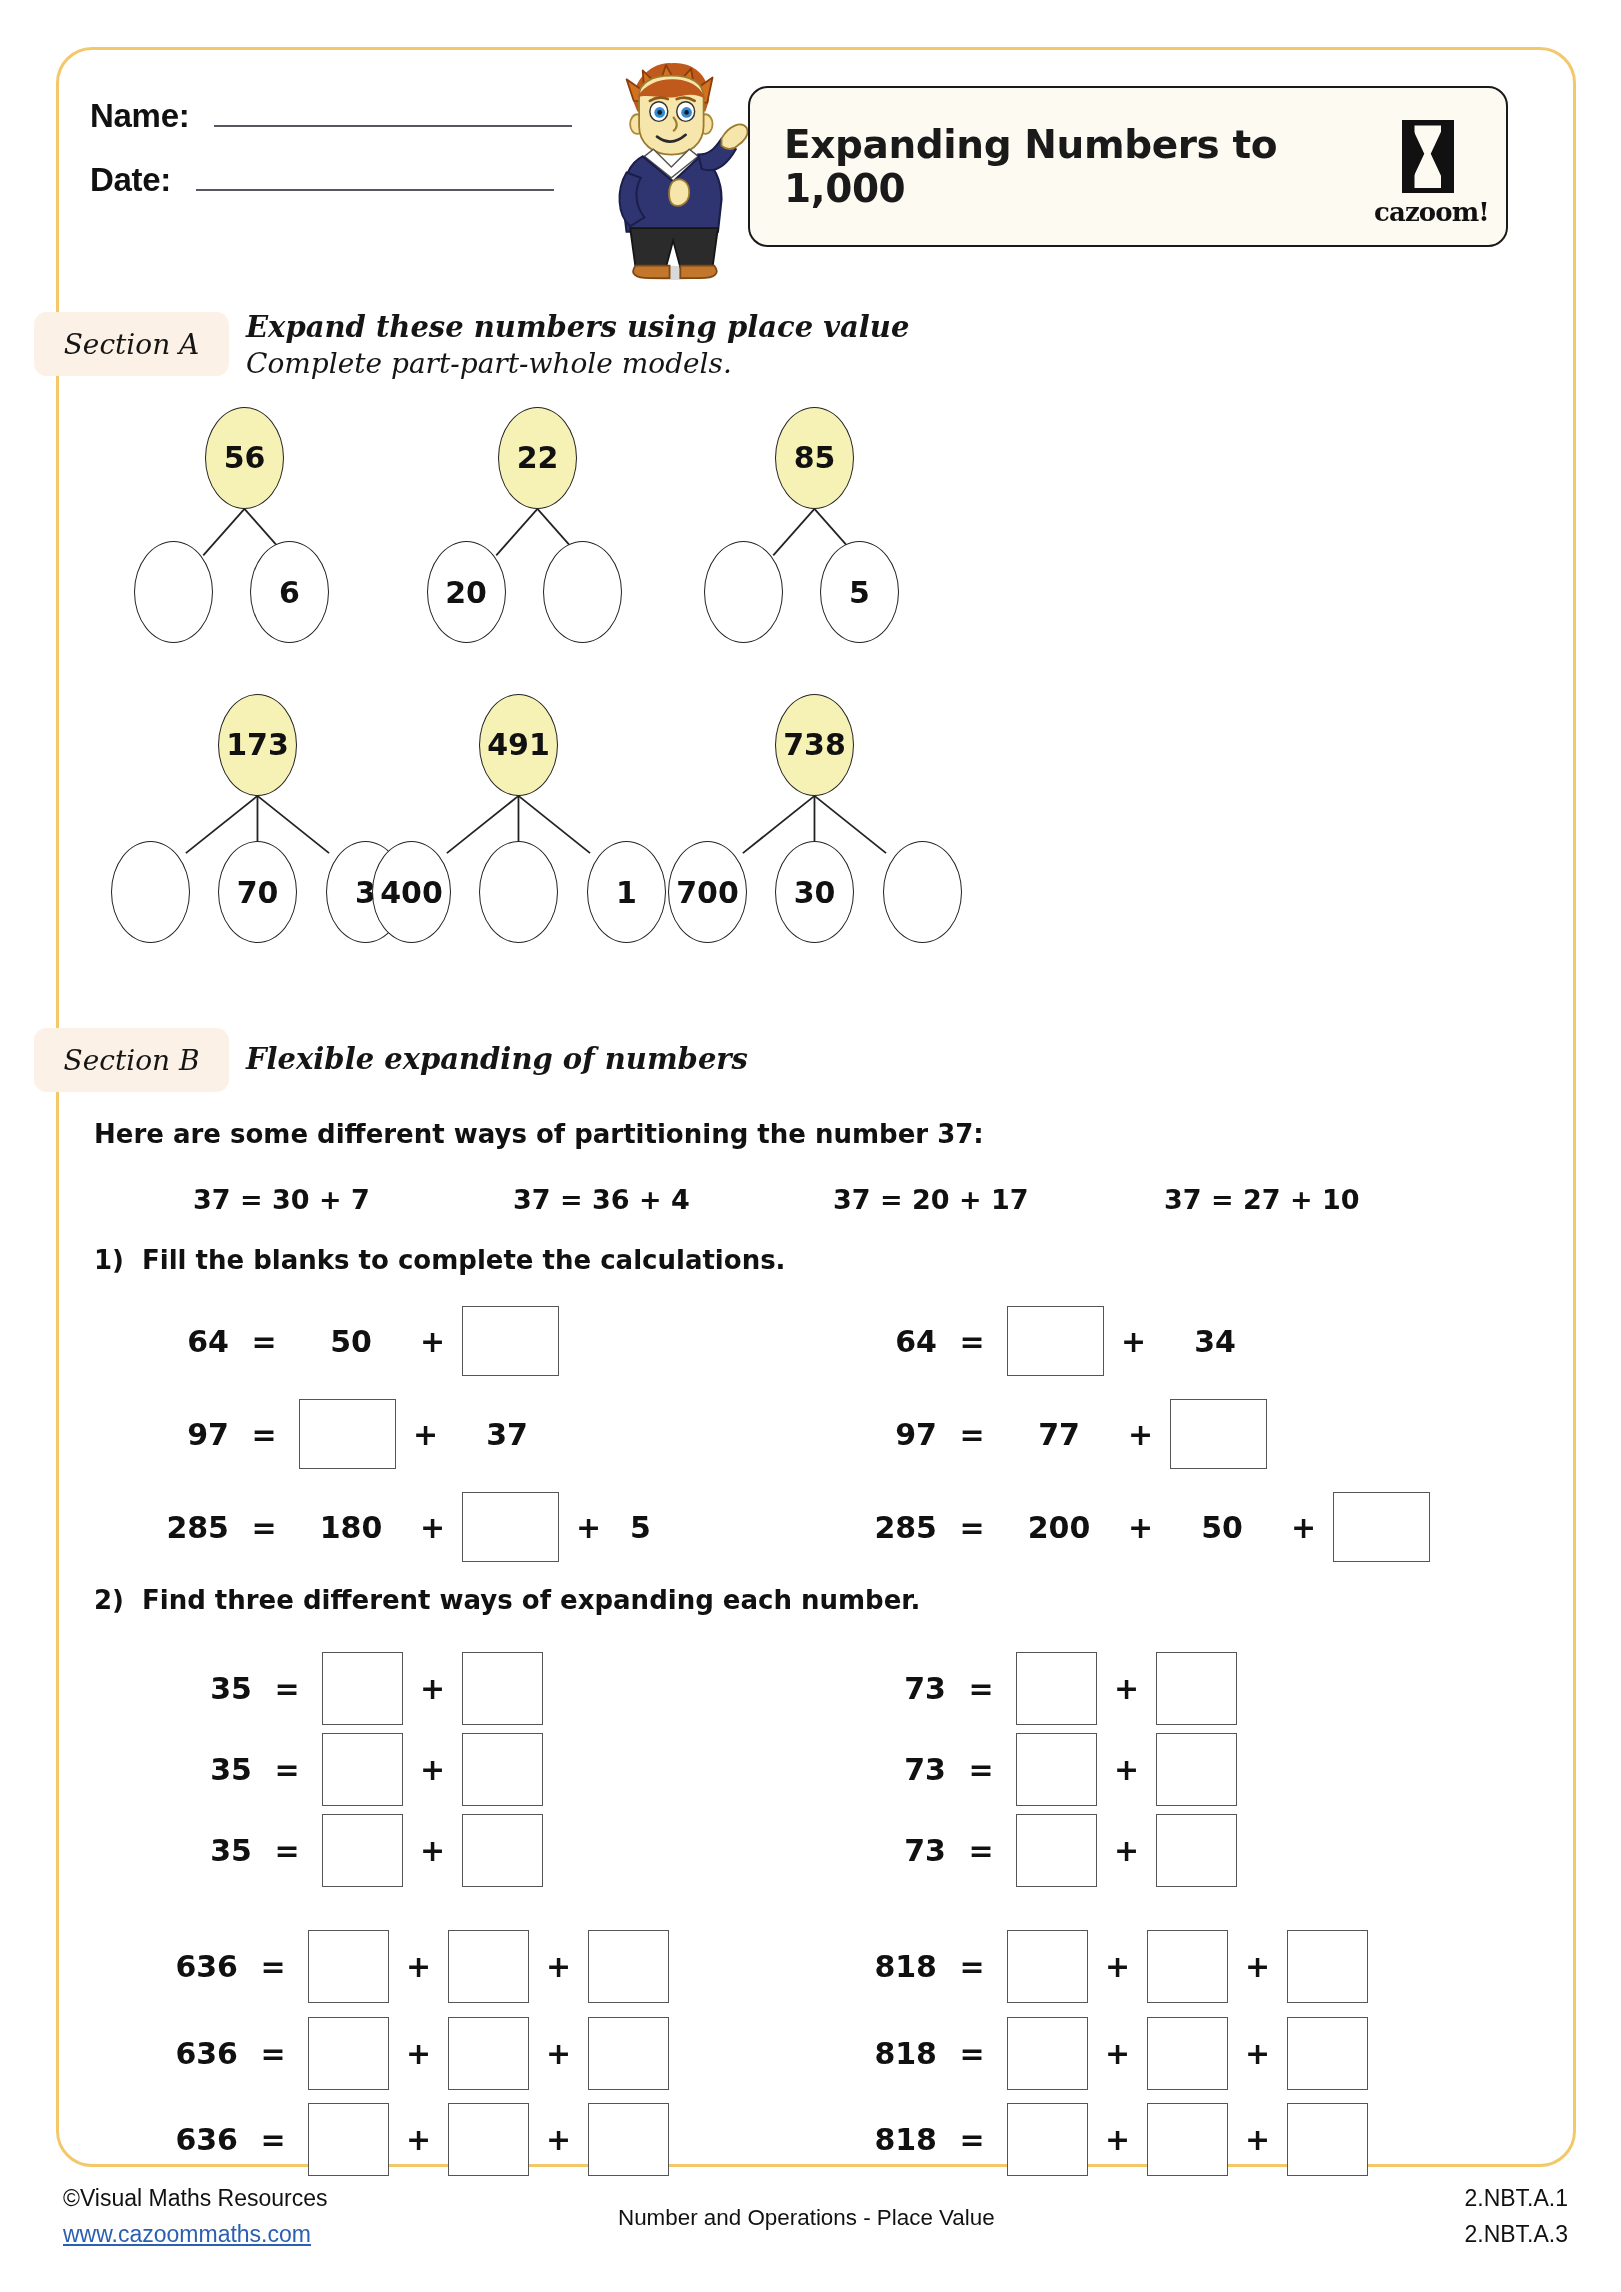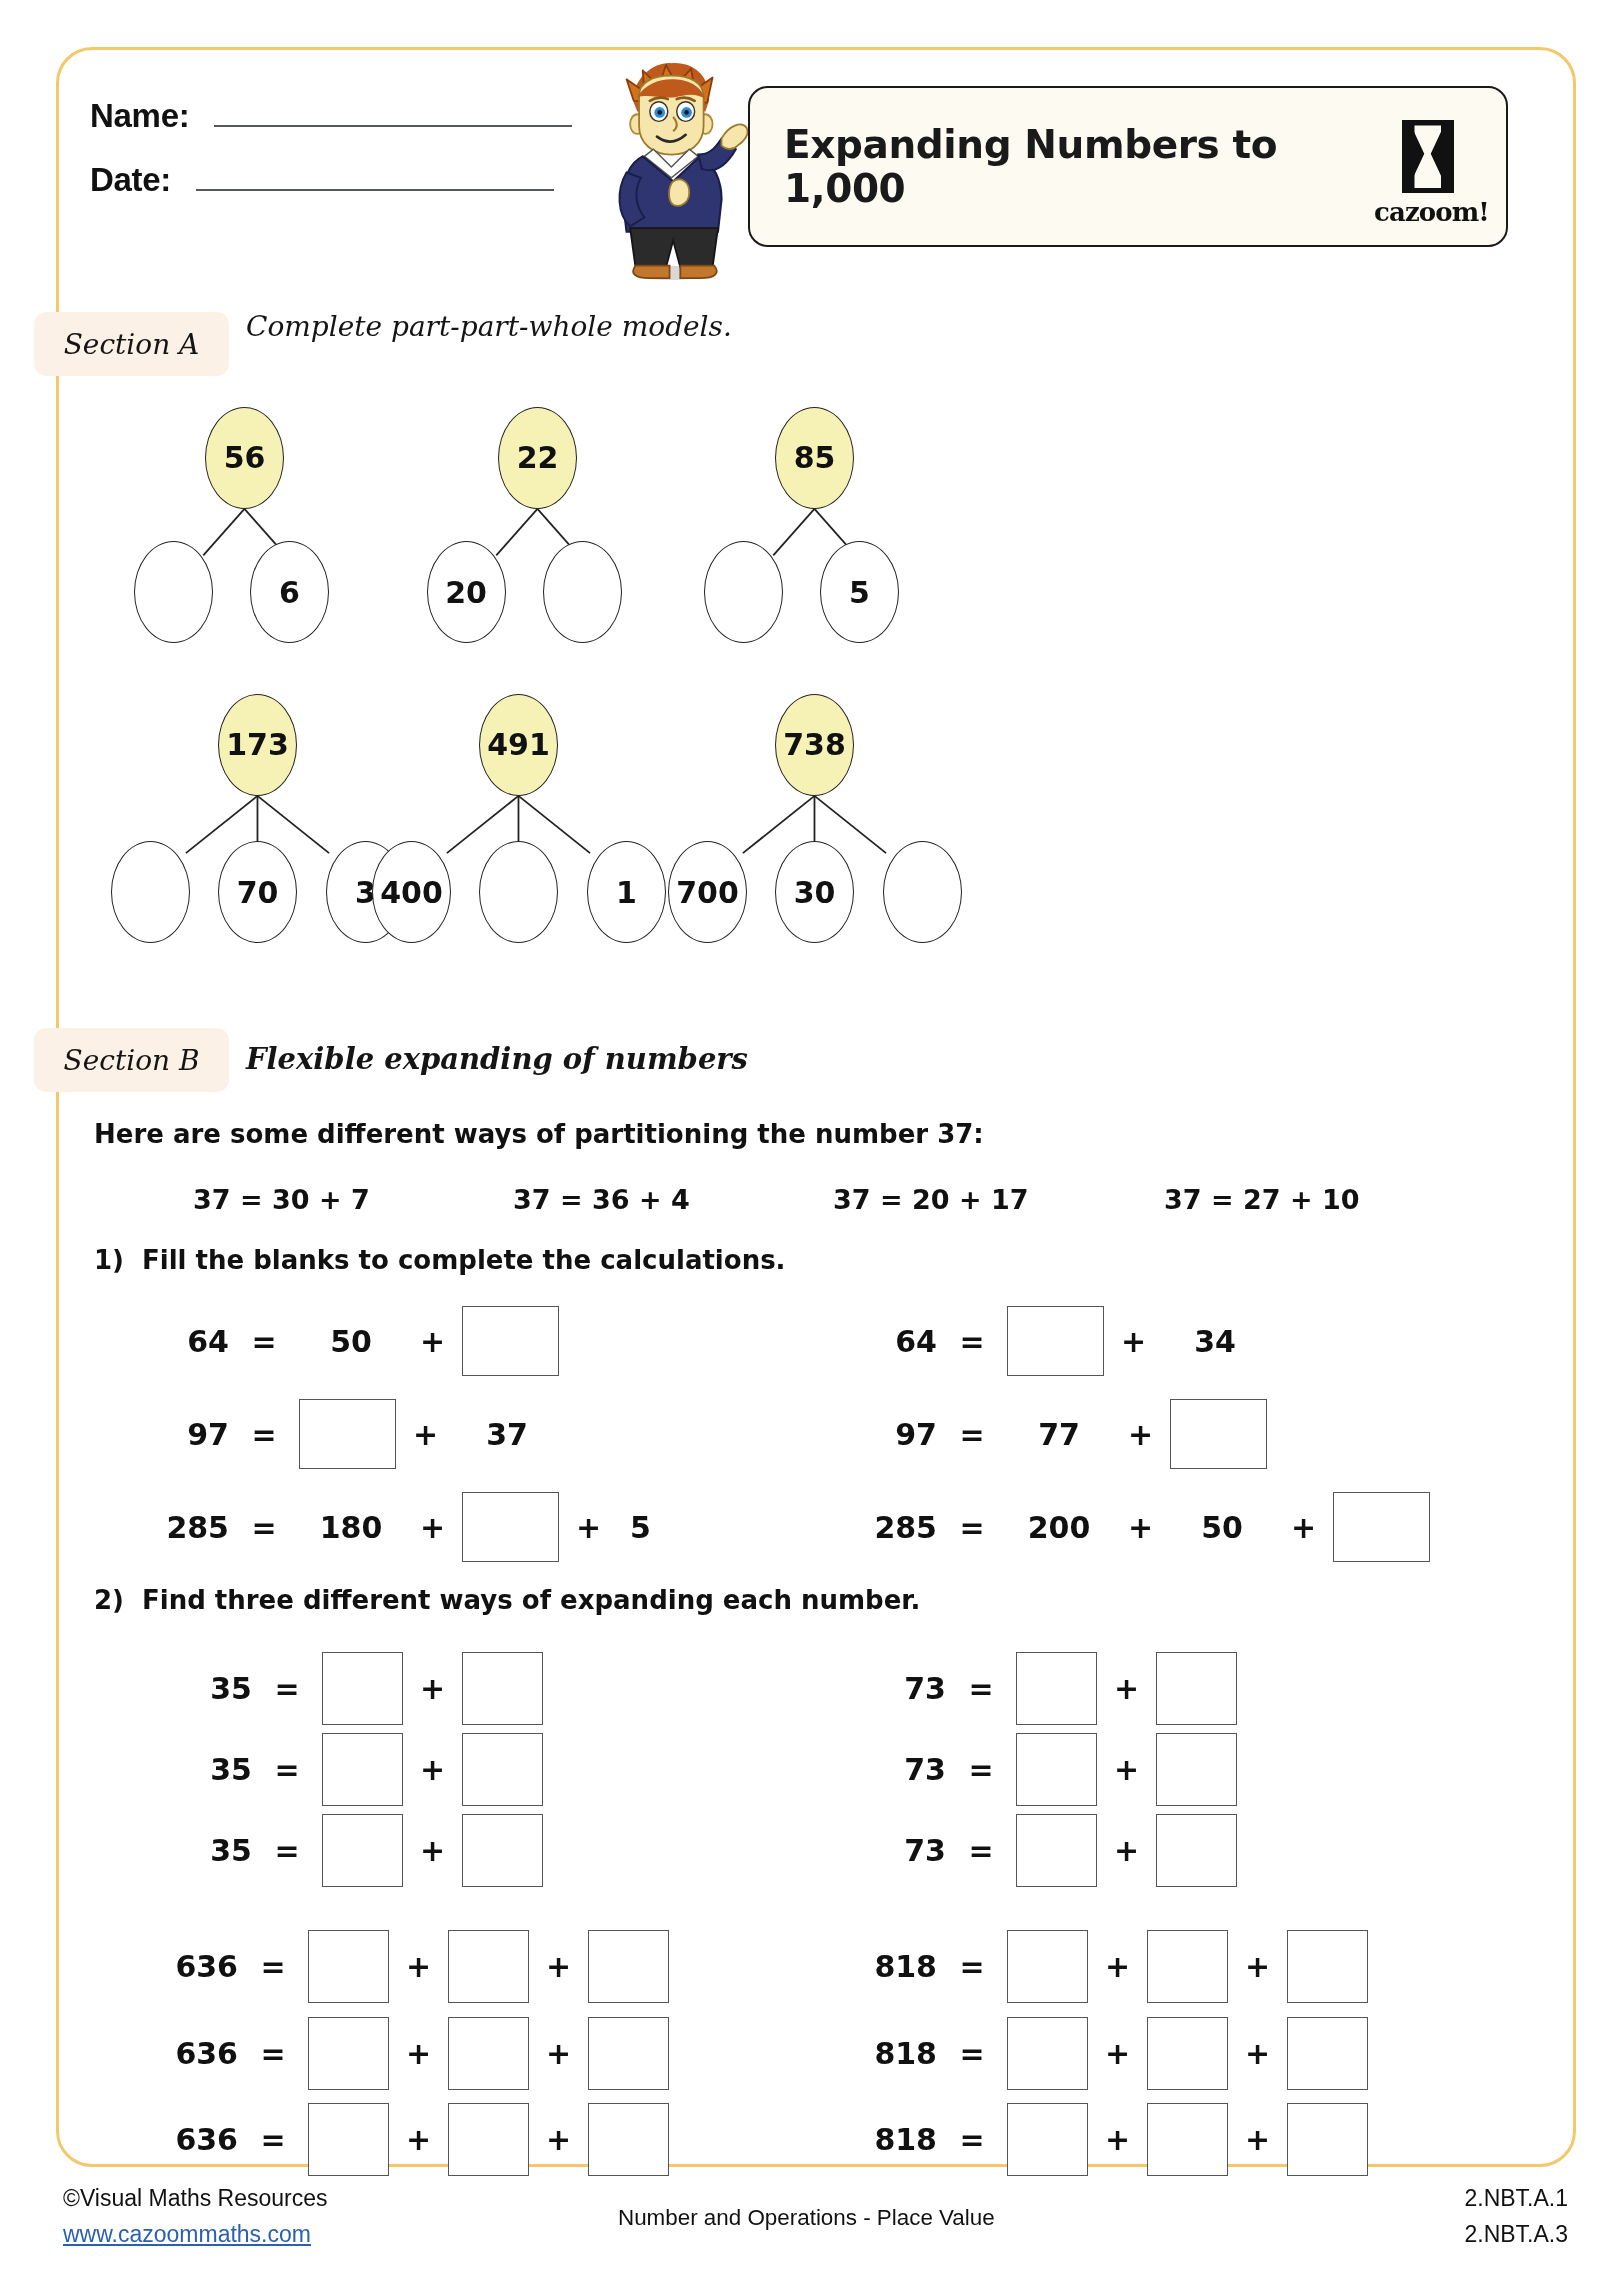--- a/index.html
+++ b/index.html
@@ -240,20 +240,21 @@
       <div id="cazoom-word">cazoom!</div>
     </div>
   </div>
 </div>
 
 <div class="section-bar" style="top:312px">
   <div class="section-pill">
     <span>Section A</span>
   </div>
   <div class="section-head">
+    <div class="line1">Expand these numbers using place value</div>
     <div class="line2">Complete part-part-whole models.</div>
   </div>
 </div>
 
 <div id="ppw-area">
 
   <div class="ppw-group" style="left:146px; top:412px; width:358px; height:233px;">
     <svg class="ppw-svg" width="358" height="233" viewBox="0 0 400 260">
       <line x1="110" y1="108" x2="64" y2="160" stroke="#222" stroke-width="2"></line>
       <line x1="110" y1="108" x2="156" y2="160" stroke="#222" stroke-width="2"></line>

